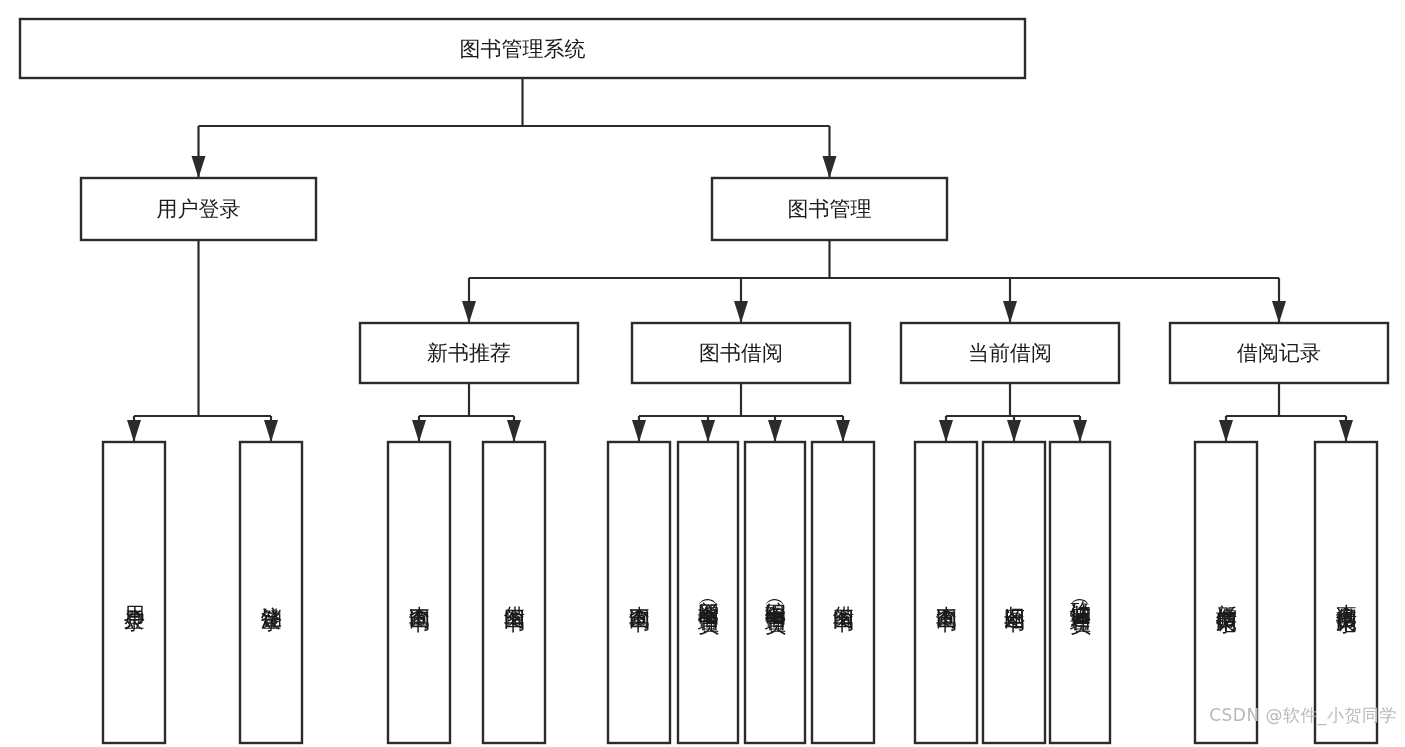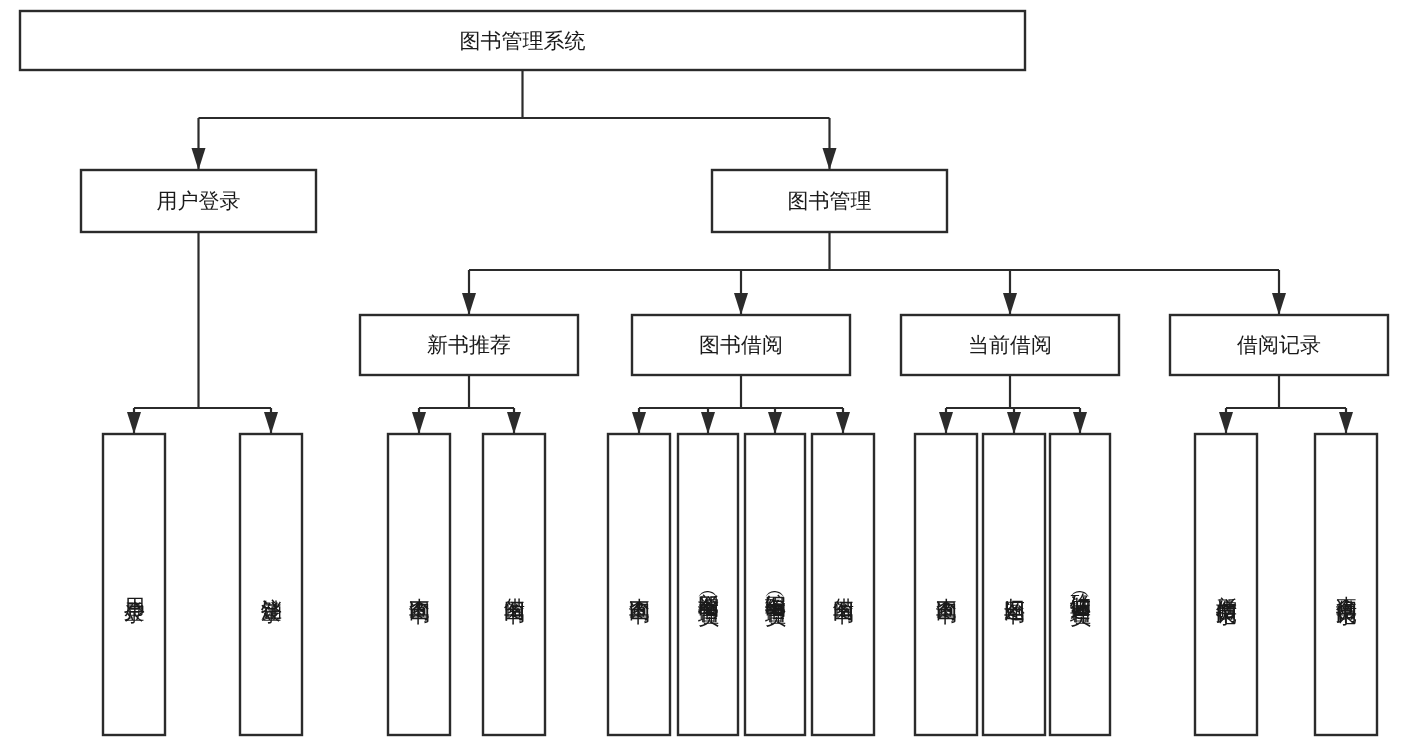--- a/index.html
+++ b/index.html
@@ -10,21 +10,21 @@
   body {
     width: 1405px;
     height: 747px;
     position: relative;
     font-family: "DejaVu Sans", "Liberation Sans", sans-serif;
     overflow: hidden;
   }
   #diagram-root {
     position: absolute;
     left: 0;
-    top: 0;
+    top: 8px;
     width: 1405px;
     height: 725px;
   }
   svg.flowchart {
     display: block;
     width: 1405px;
     height: 747px;
   }
   .node-box {
     fill: #ffffff;
@@ -206,13 +206,14 @@
       <div class="leaf-text-holder" style="left: 1050px; top: 434px; width: 60px; height: 301px;">
         <div class="leaf-label-wrap">确认归还（管理员）</div>
       </div>
       <div class="leaf-text-holder" style="left: 1195px; top: 434px; width: 62px; height: 301px;">
         <div class="leaf-label-wrap">新增借阅记录</div>
       </div>
       <div class="leaf-text-holder" style="left: 1315px; top: 434px; width: 62px; height: 301px;">
         <div class="leaf-label-wrap">查询借阅记录</div>
       </div>
     </div>
+  <div class="watermark">CSDN @软件_小贺同学</div>
 </div>
 
 </body></html>

